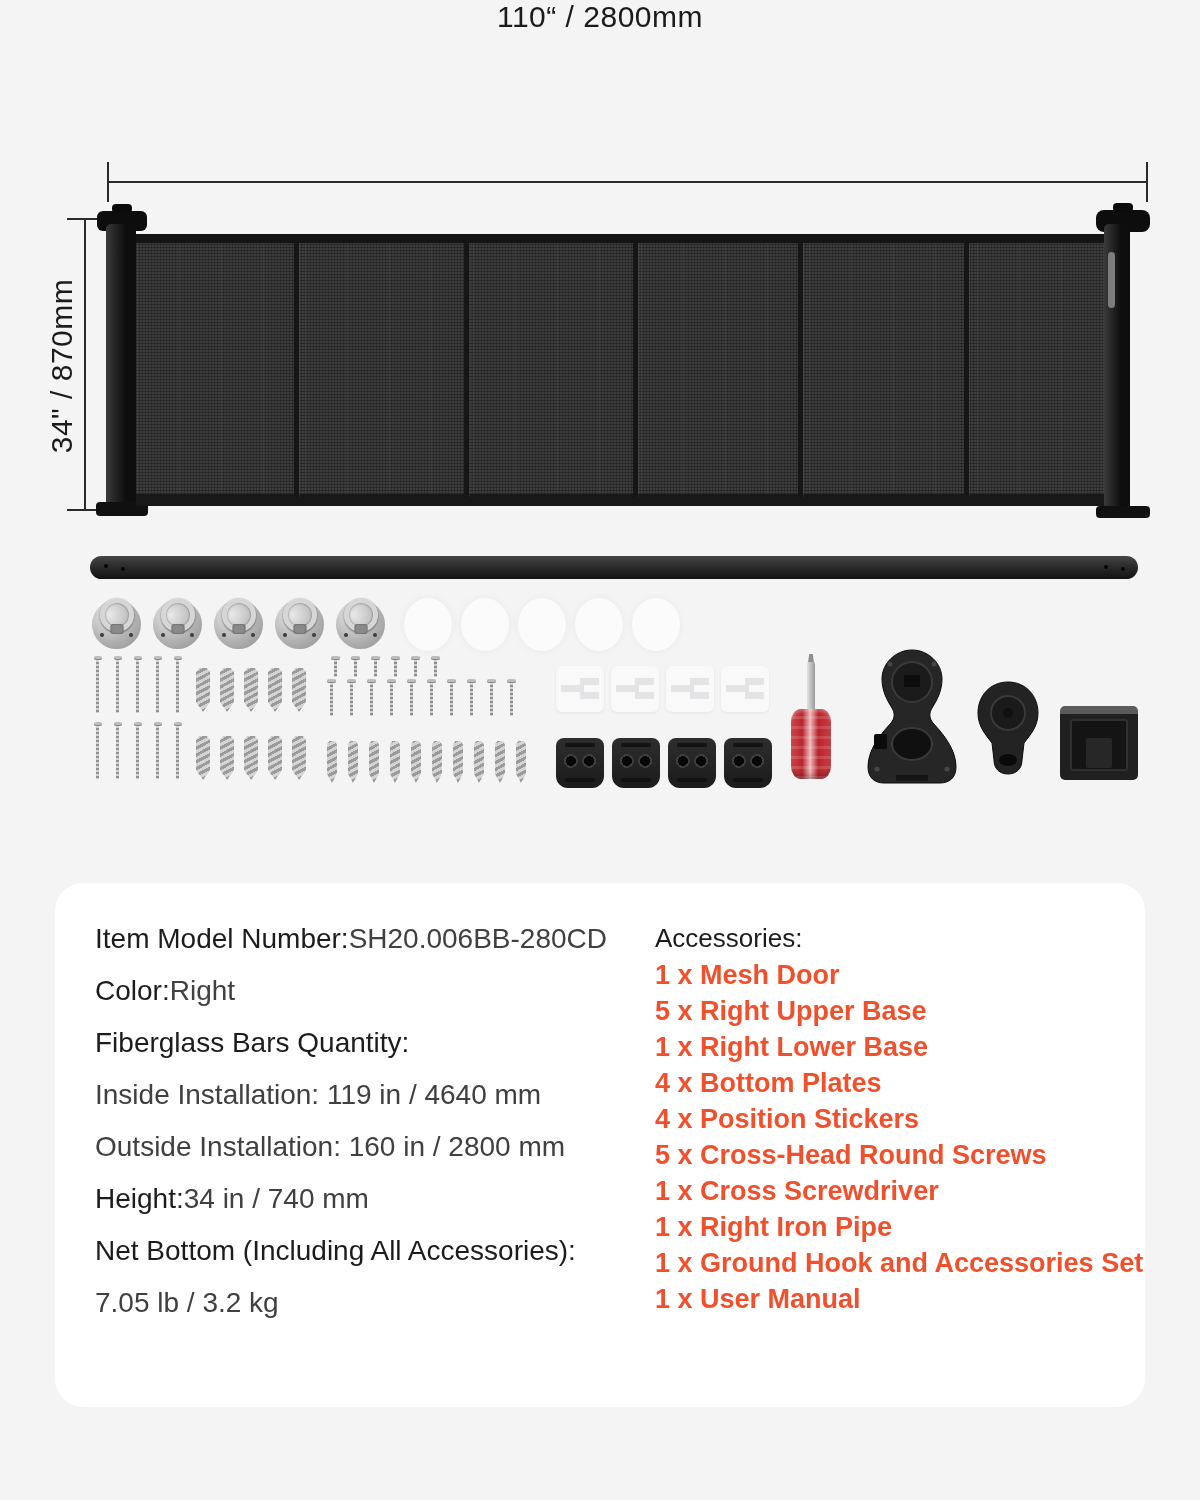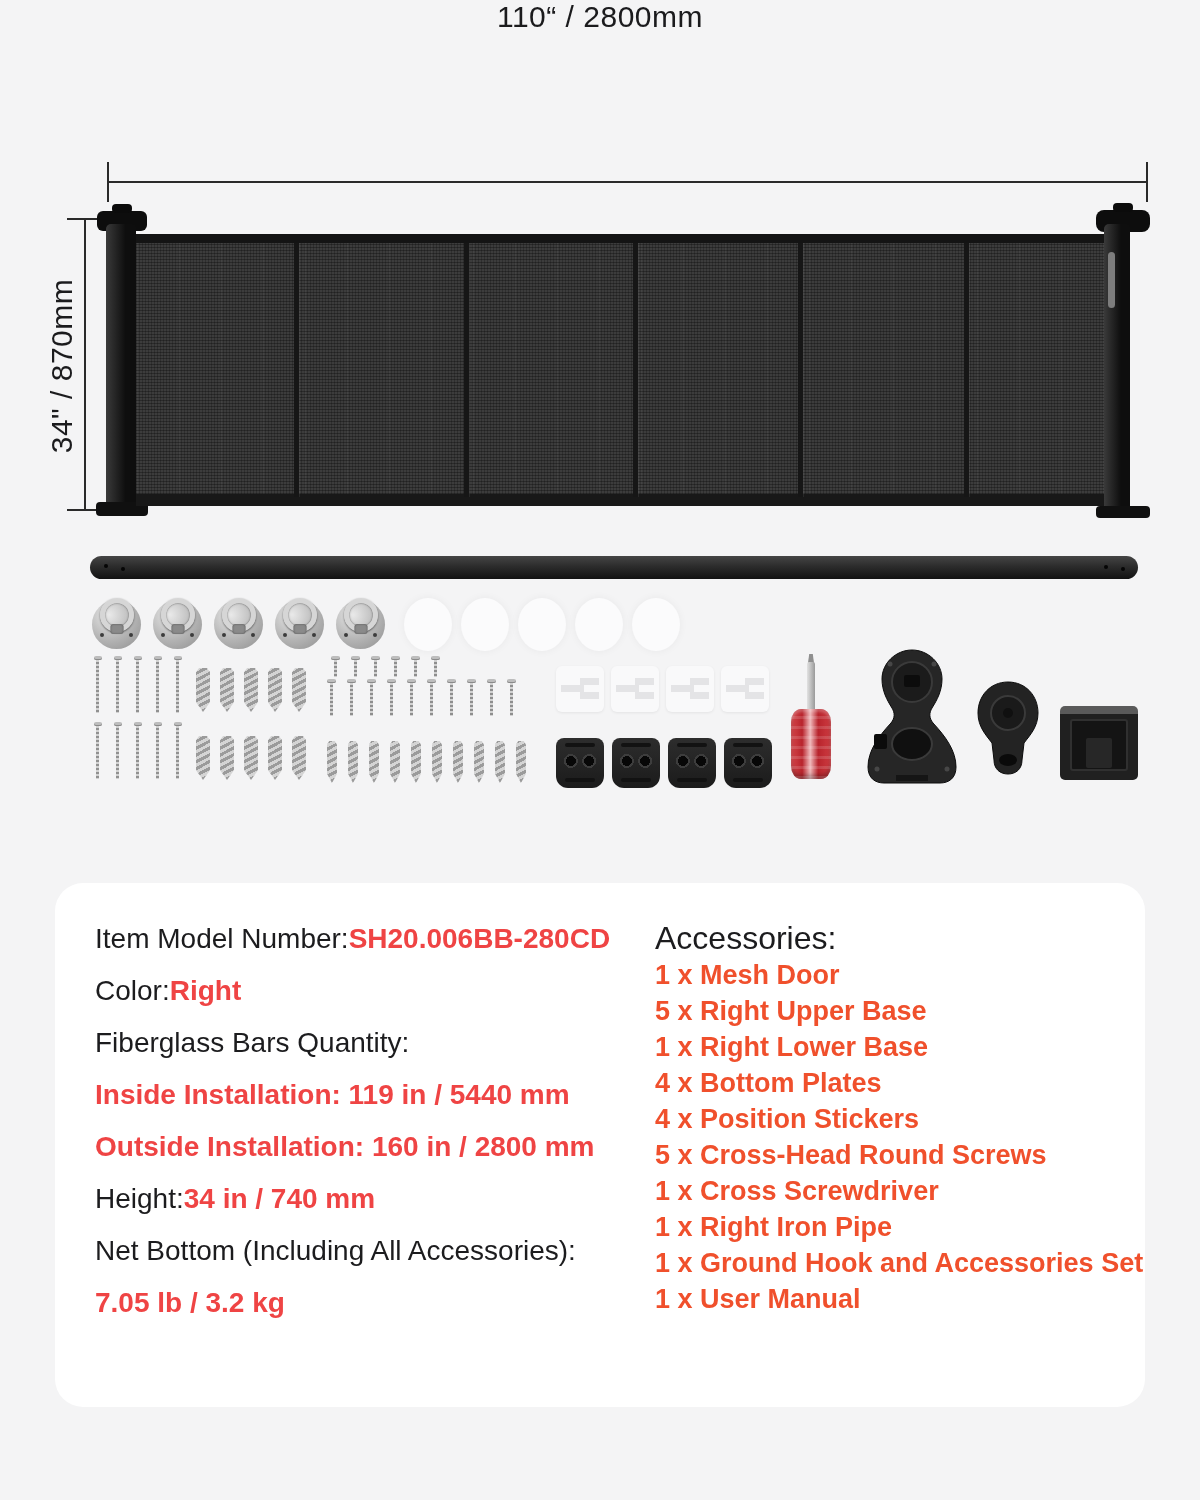--- a/index.html
+++ b/index.html
@@ -85,23 +85,23 @@
   
   .slider{width:78px;height:74px;border-radius:5px;background:linear-gradient(180deg,#5a5a5a 0 8px,#202020 8px);}
   .slider::before{content:'';position:absolute;left:10px;right:10px;top:13px;bottom:9px;background:#141414;border:2px solid #303030;border-radius:3px;}
   .slider::after{content:'';position:absolute;left:26px;right:26px;top:32px;bottom:12px;background:#272727;border-radius:2px;}
 
   
   .card{left:55px;top:883px;width:1090px;height:524px;background:#ffffff;border-radius:28px;}
   .spec-col{position:absolute;left:40px;top:30px;width:540px;}
   .spec-line{height:52px;display:flex;align-items:center;font-size:28px;white-space:nowrap;}
   .spec-label{color:#1c1c1e;}
-  .spec-value{color:#ef4444;font-weight:700;}
+  .spec-value{color:#404040;font-weight:400;}
   .acc-col{position:absolute;left:600px;top:36px;width:470px;}
-  .acc-title{height:38px;display:flex;align-items:center;font-size:32px;color:#1c1c1e;}
+  .acc-title{height:38px;display:flex;align-items:center;font-size:26px;color:#1c1c1e;}
   .acc-item{height:36px;display:flex;align-items:center;font-size:27px;font-weight:700;color:#f0502c;white-space:nowrap;}
 </style>
 </head>
 <body>
 
 <div class="canvas">
 
   <div class="abs dim-label w-label">110“ / 2800mm</div>
   <div class="abs dim-line" style="left:108px;top:181px;width:1040px;height:2px;"></div>
   <div class="abs dim-line" style="left:107px;top:162px;width:2px;height:40px;"></div>
@@ -288,21 +288,21 @@
       <div class="spec-line">
         <span class="spec-label">Color: </span>
         <span class="spec-value">Right</span>
       </div>
       <div class="spec-line">
         <span class="spec-label">Fiberglass Bars Quantity:</span>
         <span class="spec-value"></span>
       </div>
       <div class="spec-line">
         <span class="spec-label"></span>
-        <span class="spec-value">Inside Installation: 119 in / 5440 mm</span>
+        <span class="spec-value">Inside Installation: 119 in / 4640 mm</span>
       </div>
       <div class="spec-line">
         <span class="spec-label"></span>
         <span class="spec-value">Outside Installation: 160 in / 2800 mm</span>
       </div>
       <div class="spec-line">
         <span class="spec-label">Height: </span>
         <span class="spec-value">34 in / 740 mm</span>
       </div>
       <div class="spec-line">

